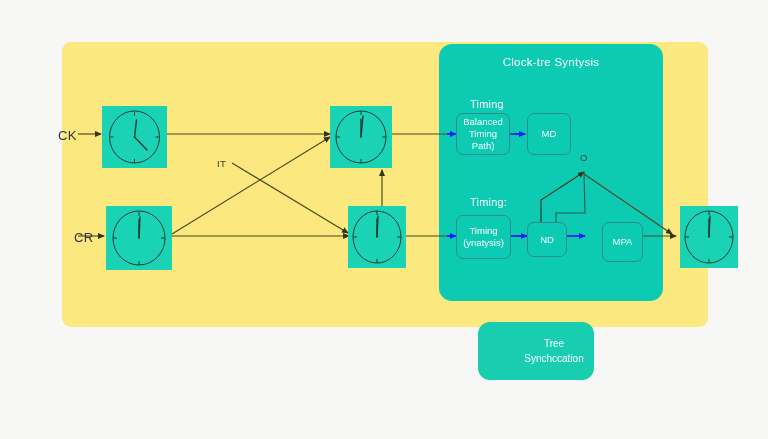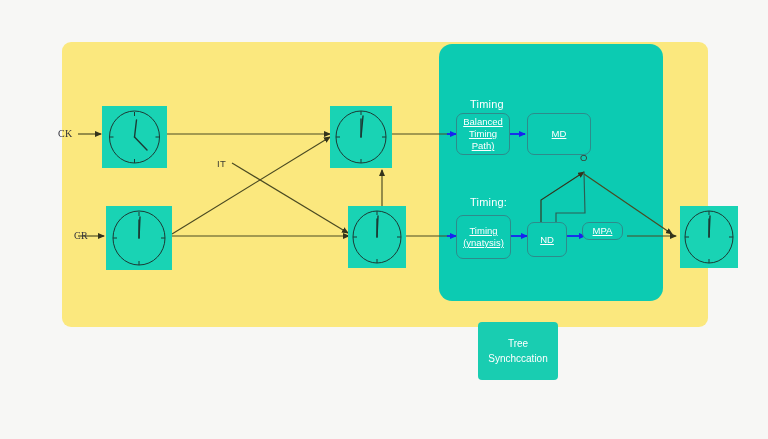--- a/index.html
+++ b/index.html
@@ -26,21 +26,21 @@
     position:absolute;left:439px;top:56px;width:224px;
     text-align:center;color:#ffffff;font-size:11.5px;letter-spacing:.25px;
   }
 
   
   .clock-block{position:absolute;background:#19d3b4;}
   .clock-block svg{display:block;}
 
   
   .io-label{
-    position:absolute;color:#32323c;font-size:10px;letter-spacing:.3px;font-family:Liberation Serif, serif;
+    position:absolute;color:#32323c;font-size:13px;letter-spacing:.3px;
   }
   .edge-label{
     position:absolute;color:#3c3c32;font-size:9.5px;letter-spacing:.3px;
   }
 
   
   .group-label{
     position:absolute;color:#ffffff;font-size:11px;letter-spacing:.2px;
   }
 
@@ -50,40 +50,41 @@
     border:1px solid #2e8b8b;
     border-radius:7px;
     background:#0ccbb2;
     color:#ffffff;
     font-size:9.5px;
     line-height:12px;
     display:flex;align-items:center;justify-content:center;
     text-align:center;
     box-sizing:border-box;
     padding:2px 3px;
-    text-decoration:underline;
   }
   .node span{display:block;}
 
   
   .bottom-card{
     position:absolute;left:478px;top:322px;width:80px;height:58px;
-    background:#19cdb1;border-radius:4px;
+    background:#19cdb1;border-radius:12px;
     color:#ffffff;font-size:10px;line-height:15px;
     display:flex;flex-direction:column;align-items:center;justify-content:center;
     text-align:center;
+    padding-left:36px;
   }
 </style>
 </head>
 <body>
 
 <div id="stage">
 
   <div class="outer-panel"></div>
   <div class="inner-panel"></div>
+  <div class="inner-title">Clock-tre Syntysis</div>
 
   <svg class="svg-layer" viewBox="0 0 768 439" xmlns="http://www.w3.org/2000/svg">
     <defs>
       <marker id="arrowDark" markerWidth="7" markerHeight="7" refX="6" refY="3" orient="auto" markerUnits="userSpaceOnUse">
         <path d="M0,0 L7,3 L0,6 z" fill="#33331c"></path>
       </marker>
       <marker id="arrowBlue" markerWidth="7" markerHeight="7" refX="6" refY="3" orient="auto" markerUnits="userSpaceOnUse">
         <path d="M0,0 L7,3 L0,6 z" fill="#1822f0"></path>
       </marker>
     </defs>
@@ -214,36 +215,36 @@
   <div class="group-label" style="left:470px;top:98px;">Timing</div>
   <div class="group-label" style="left:470px;top:196px;">Timing:</div>
 
   <div class="node" style="left:456px;top:113px;width:54px;height:42px;">
     <span>
       <span>Balanced</span>
       <span>Timing Path)</span>
     </span>
   </div>
 
-  <div class="node" style="left:527px;top:113px;width:64px;height:42px;">
+  <div class="node" style="left:527px;top:113px;width:44px;height:42px;">
     <span>MD</span>
   </div>
 
   <div class="node" style="left:456px;top:215px;width:55px;height:44px;">
     <span>
       <span>Timing</span>
       <span>(ynatysis)</span>
     </span>
   </div>
 
   <div class="node" style="left:527px;top:222px;width:40px;height:35px;">
     <span>ND</span>
   </div>
 
-  <div class="node" style="left:582px;top:222px;width:41px;height:18px;">
+  <div class="node" style="left:602px;top:222px;width:41px;height:40px;">
     <span>MPA</span>
   </div>
 
   <div class="bottom-card">
     <span>Tree</span>
     <span>Synchccation</span>
   </div>
 
 </div>
 

